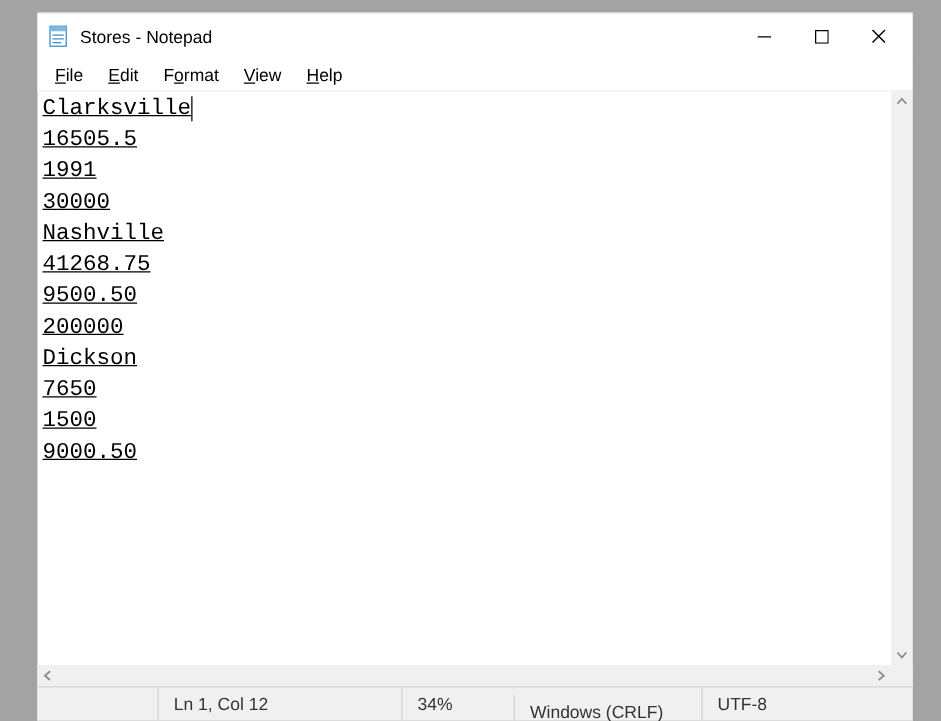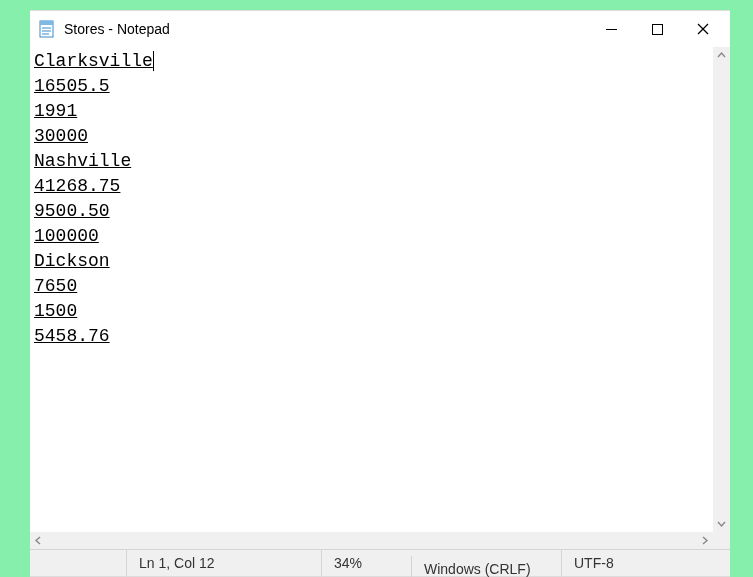--- a/index.html
+++ b/index.html
@@ -10,21 +10,21 @@
     body {
       font-family: "Segoe UI", Tahoma, sans-serif;
       background: #ffffff;
       width: 753px;
       height: 577px;
       overflow: hidden;
     }
     .outer {
       width: 753px;
       height: 577px;
-      background: #86efac;
+      background: #a3a3a3;
       padding: 10px 32px 0 30px;
     }
     .window {
       width: 700px;
       height: 567px;
       background: #ffffff;
       display: flex;
       flex-direction: column;
       border-top: 1px solid #dcdcdc;
       border-bottom: 1px solid #dcdcdc;
@@ -217,23 +217,30 @@
         </div>
         <div class="win-btn">
           <svg width="12" height="12" viewBox="0 0 12 12">
               <line x1="1" y1="1" x2="11" y2="11" stroke-width="1.2"></line>
               <line x1="11" y1="1" x2="1" y2="11" stroke-width="1.2"></line>
             </svg>
         </div>
       </div>
     </div>
 
+    <div class="menubar">
+      <div class="menu-item"><span class="ul">F</span><span>ile</span></div>
+      <div class="menu-item"><span class="ul">E</span><span>dit</span></div>
+      <div class="menu-item"><span>F</span><span class="ul">o</span><span>rmat</span></div>
+      <div class="menu-item"><span class="ul">V</span><span>iew</span></div>
+      <div class="menu-item"><span class="ul">H</span><span>elp</span></div>
+    </div>
 
     <div class="content-area">
-      <div class="editor" id="editor"><div>Clarksville<span class="caret"></span></div><div>16505.5</div><div>1991</div><div>30000</div><div>Nashville</div><div>41268.75</div><div>9500.50</div><div>100000</div><div>Dickson</div><div>7650</div><div>1500</div><div>5458.76</div></div>
+      <div class="editor" id="editor"><div>Clarksville<span class="caret"></span></div><div>16505.5</div><div>1991</div><div>30000</div><div>Nashville</div><div>41268.75</div><div>9500.50</div><div>200000</div><div>Dickson</div><div>7650</div><div>1500</div><div>9000.50</div></div>
       <div class="vscroll">
         <div class="arrow">
           <svg width="9" height="9" viewBox="0 0 9 9">
               <polyline points="1,6 4.5,2 8,6" fill="none" stroke="#888" stroke-width="1.4"></polyline>
             </svg>
         </div>
         <div class="arrow">
           <svg width="9" height="9" viewBox="0 0 9 9">
               <polyline points="1,3 4.5,7 8,3" fill="none" stroke="#888" stroke-width="1.4"></polyline>
             </svg>

